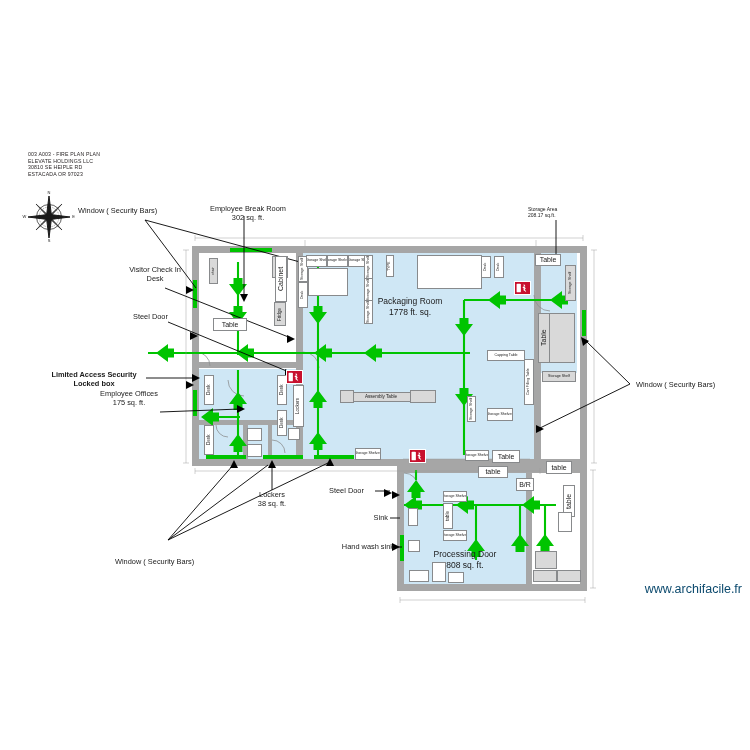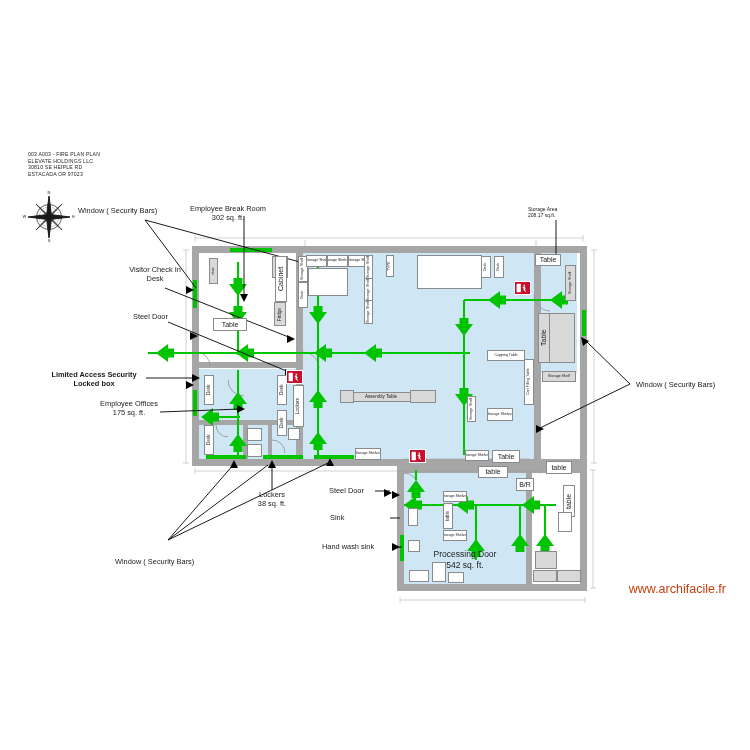--- a/index.html
+++ b/index.html
@@ -31,21 +31,21 @@
   #compass { left: 22px; top: 190px; width: 54px; height: 52px; }
 
   
   .anno {
     font-size: 7.4px;
     color: #1a1a1a;
     line-height: 8.8px;
     white-space: nowrap;
   }
   .anno.c { text-align: center; }
-  .anno.r { }
+  .anno.r { text-align: right; }
 
   
   #leaders, #plan { left:0; top:0; width:750px; height:750px; }
   #leaders { pointer-events:none; }
 
   
   .fbox {
     background: #ffffff;
     border: 0.7px solid #888a8c;
     color: #1a1a1a;
@@ -71,23 +71,23 @@
 
   
   .fe {
     background: #c8102e;
     border: 0.8px solid #ffffff;
     display: block;
   }
 
   
   #footer {
-    right: 24px; top: 582px;
+    right: 8px; top: 582px;
     font-size: 12.5px;
-    color: #c2410c;
+    color: #0c4a6e;
   }
 </style>
 </head>
 <body>
 
 <div id="stage">
 
   <div class="abs" id="titleblock">
     <div>003 A003 - FIRE PLAN PLAN</div>
     <div>ELEVATE HOLDINGS LLC</div>
@@ -334,51 +334,55 @@
     <div>Desk</div>
   </div>
 
   <div class="abs anno" style="left:133px; top:313px;">Steel Door</div>
 
   <div class="abs anno c" style="left:40px; top:371px; width:108px;font-weight:bold;">
     <div>Limited Access Security</div>
     <div>Locked box</div>
   </div>
 
-  <div class="abs anno c" style="left:90px; top:400px; width:78px;">
+  <div class="abs anno c" style="left:90px; top:390px; width:78px;">
     <div>Employee Offices</div>
     <div>175 sq. ft.</div>
   </div>
 
   <div class="abs anno c" style="left:238px; top:491px; width:68px;">
     <div>Lockers</div>
     <div>38 sq. ft.</div>
   </div>
 
   <div class="abs anno" style="left:115px; top:558px;">Window  ( Security Bars)</div>
 
   <div class="abs anno" style="left:329px; top:487px;">Steel Door</div>
   <div class="abs anno r" style="left:330px; top:514px; width:58px;">Sink</div>
   <div class="abs anno r" style="left:322px; top:543px; width:72px;">Hand wash sink</div>
 
-  <div class="abs anno c" style="left:180px; top:205px; width:96px;">
+  <div class="abs anno c" style="left:200px; top:205px; width:96px;">
     <div>Employee Break Room</div>
     <div>302 sq. ft.</div>
   </div>
 
   <div class="abs c" style="left:528px; top:206px; width:60px; font-size:5px; line-height:6px; color:#1a1a1a;">
     <div>Storage Area</div>
     <div>208.17 sq.ft.</div>
   </div>
 
   <div class="abs anno" style="left:636px; top:381px;">Window  ( Security Bars)</div>
 
+  <div class="abs roomlabel" style="left:355px; top:296px; width:110px; font-size:8.5px;">
+    <div>Packaging Room</div>
+    <div>1778 ft. sq.</div>
+  </div>
   <div class="abs roomlabel" style="left:417px; top:549px; width:96px; font-size:8.5px;">
     <div>Processing Door</div>
-    <div>542 sq. ft.</div>
+    <div>808 sq. ft.</div>
   </div>
 
   <div class="abs fbox gray t4 vert" style="left:209px; top:258px; width:9px; height:26px;">chair</div>
   <div class="abs fbox t7" style="left:213px; top:318px; width:34px; height:13px;">Table</div>
   <div class="abs fbox gray" style="left:272px; top:256px; width:16px; height:22px;"></div>
   <div class="abs fbox t7 vert" style="left:275px; top:256px; width:12px; height:46px;">Cabinet</div>
   <div class="abs fbox gray t5 vert" style="left:274px; top:302px; width:12px; height:24px;">Fridge</div>
 
   <div class="abs fbox t4 vert" style="left:298px; top:256px; width:10px; height:26px;">
     <span>Storage</span>&nbsp;<span>Shelf</span>

